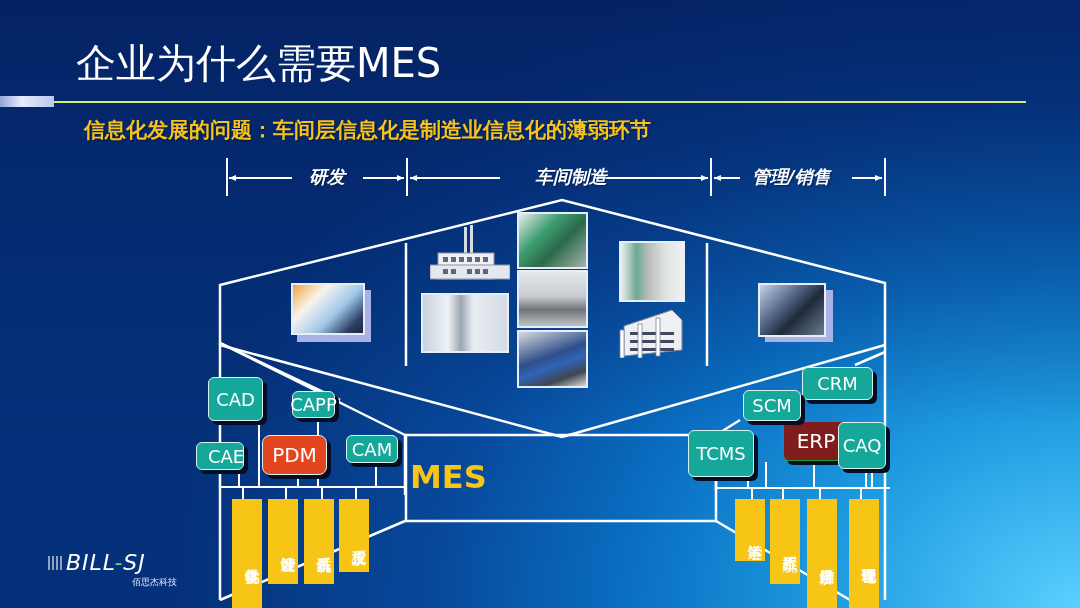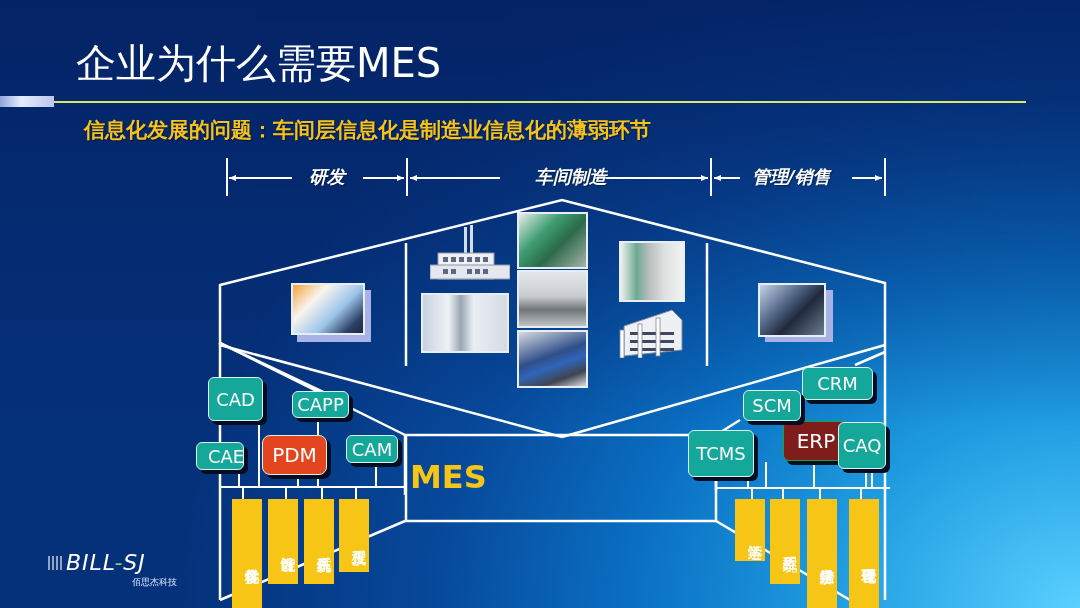--- a/index.html
+++ b/index.html
@@ -221,21 +221,21 @@
   <rect x="22" y="18" width="4" height="34" fill="#ffffff" stroke="#7d879a" stroke-width="0.8"></rect>
   <rect x="40" y="12" width="4" height="38" fill="#ffffff" stroke="#7d879a" stroke-width="0.8"></rect>
 </svg>
 
 <div class="photo-shadow" style="left:765px; top:290px; width:68px; height:52px;"></div>
 <div class="photo ph-meeting2" style="left:758px; top:283px; width:68px; height:54px;"></div>
 
 <div class="mes-label">MES</div>
 
 <div class="sys-box teal" style="left:208px; top:377px; width:55px; height:44px;">CAD</div>
-<div class="sys-box teal" style="left:292px; top:391px; width:57px; height:27px;">CAPP</div>
+<div class="sys-box teal" style="left:292px; top:391px; width:43px; height:27px;">CAPP</div>
 <div class="sys-box teal" style="left:196px; top:442px; width:48px; height:28px;padding-left:12px;">CAE</div>
 <div class="sys-box red" style="left:262px; top:435px; width:65px; height:40px;">PDM</div>
 <div class="sys-box teal" style="left:346px; top:435px; width:52px; height:28px;">CAM</div>
 
 <div class="sys-box green" style="left:783px; top:421px; width:66px; height:40px;">ERP</div>
 <div class="sys-box teal" style="left:802px; top:367px; width:71px; height:33px;">CRM</div>
 <div class="sys-box teal" style="left:743px; top:390px; width:58px; height:31px;">SCM</div>
 <div class="sys-box teal" style="left:688px; top:430px; width:66px; height:47px;">TCMS</div>
 <div class="sys-box teal" style="left:838px; top:422px; width:48px; height:47px;">CAQ</div>
 

